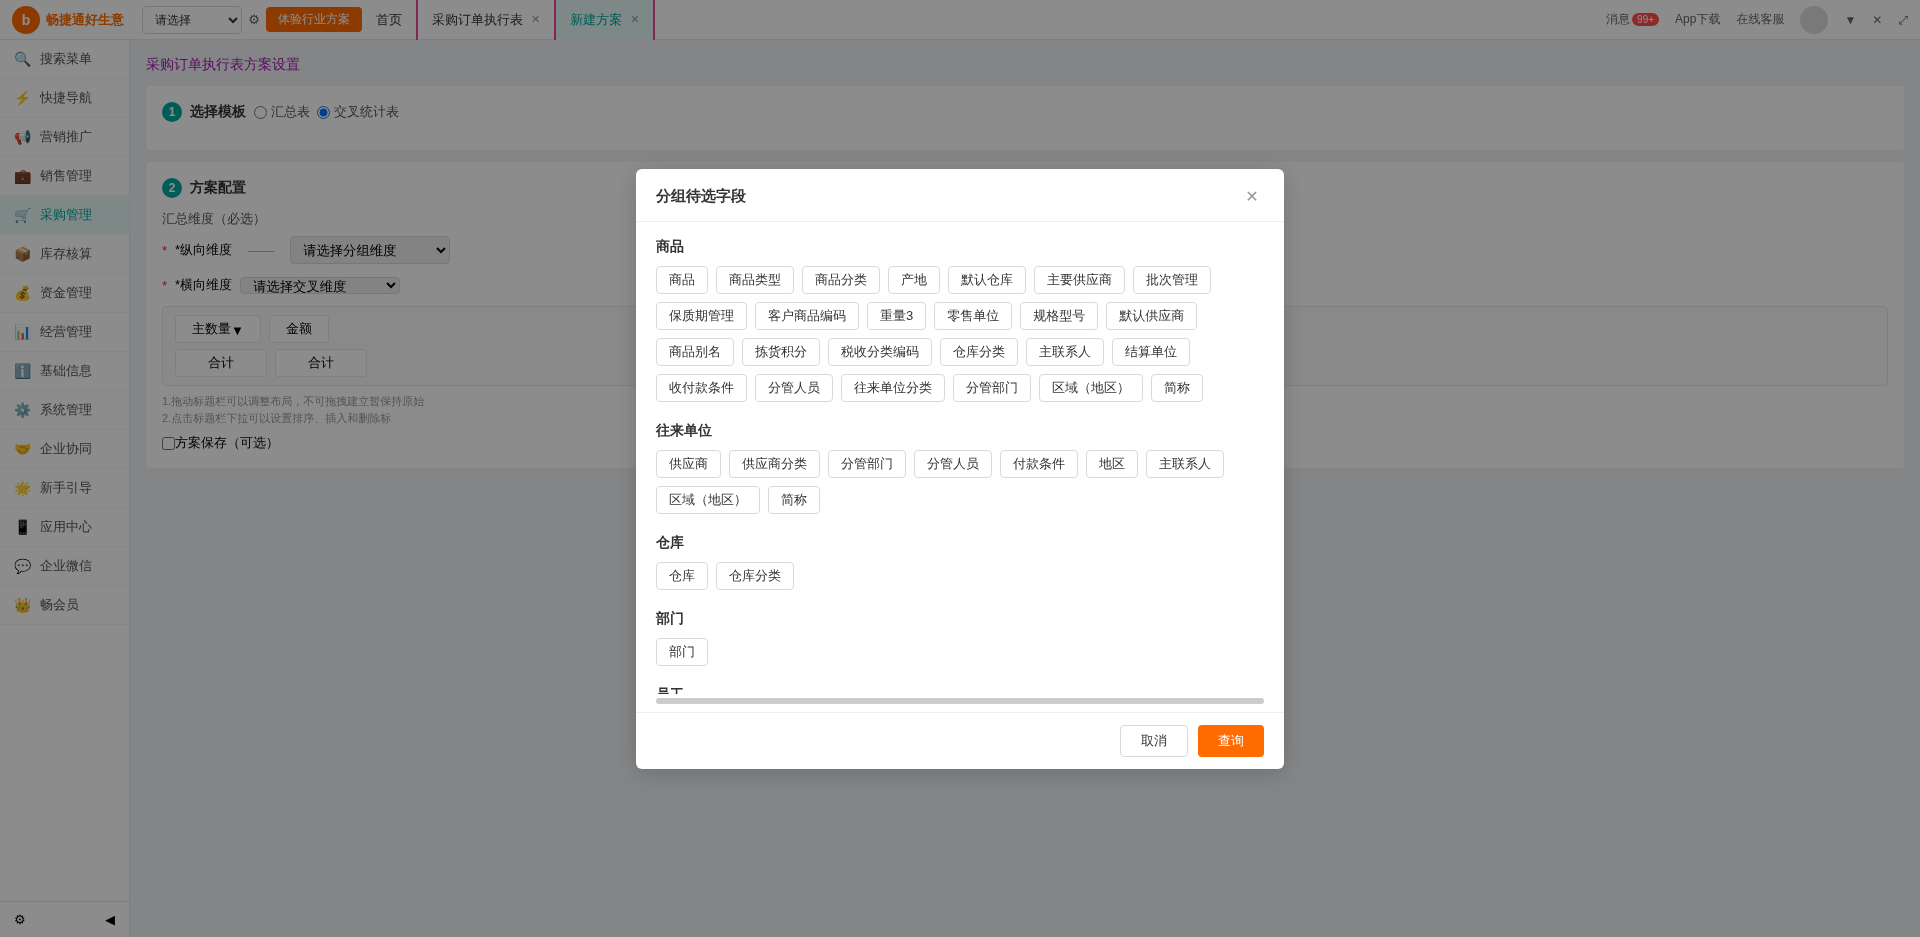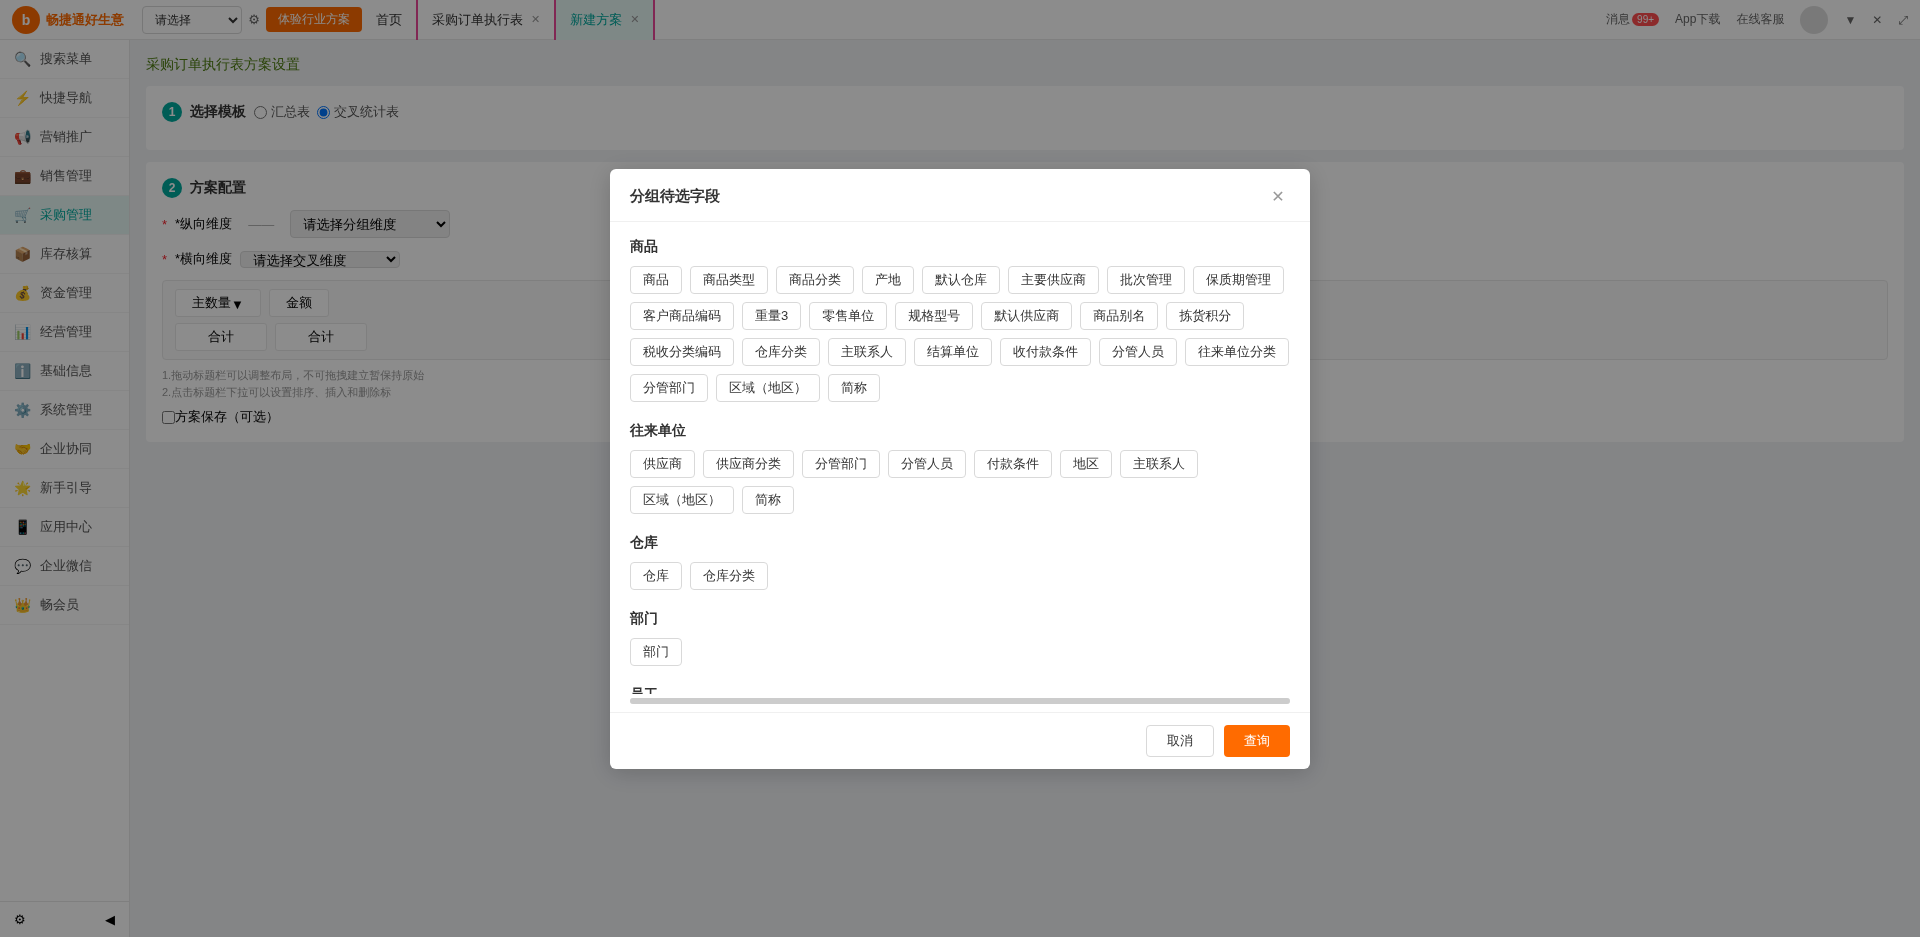--- a/index.html
+++ b/index.html
@@ -139,38 +139,38 @@
 
     
     .main-content {
       margin-top: 40px;
       margin-left: 130px;
       padding: 16px;
       min-height: calc(100vh - 40px);
     }
     .page-title {
       font-size: 14px;
-      color: #4d7c0f;
+      color: #a21caf;
       margin-bottom: 12px;
     }
 
     
     .dialog-overlay {
       position: fixed;
       top: 0; left: 0; right: 0; bottom: 0;
       background: rgba(0,0,0,0.45);
       z-index: 1000;
       display: flex;
       align-items: center;
       justify-content: center;
     }
     .dialog {
       background: #fff;
       border-radius: 6px;
-      width: 700px;
+      width: 648px;
       max-height: 600px;
       display: flex;
       flex-direction: column;
       box-shadow: 0 4px 24px rgba(0,0,0,0.18);
     }
     .dialog-header {
       padding: 16px 20px 12px;
       border-bottom: 1px solid #f0f0f0;
       display: flex;
       align-items: center;
@@ -407,20 +407,21 @@
         </label>
       </div>
     </div>
   </div>
 
   <div class="bg-section">
     <div class="step-header">
       <div class="step-num">2</div>
       <span class="step-label">方案配置</span>
     </div>
+    <div style="color:#555; margin-bottom:8px;">汇总维度（必选）</div>
     <div style="display:flex; align-items:center; gap:8px; margin-bottom:12px;">
       <span style="color:#f5222d;">*</span>
       <span>*纵向维度</span>
       <span style="padding: 0 8px; color:#aaa;">——</span>
       <select style="height:28px; border:1px solid #d9d9d9; border-radius:4px; padding:0 8px; min-width:160px;">
         <option>请选择分组维度</option>
       </select>
     </div>
     <div style="display:flex; align-items:center; gap:8px; margin-bottom:12px;">
       <span style="color:#f5222d;">*</span>

